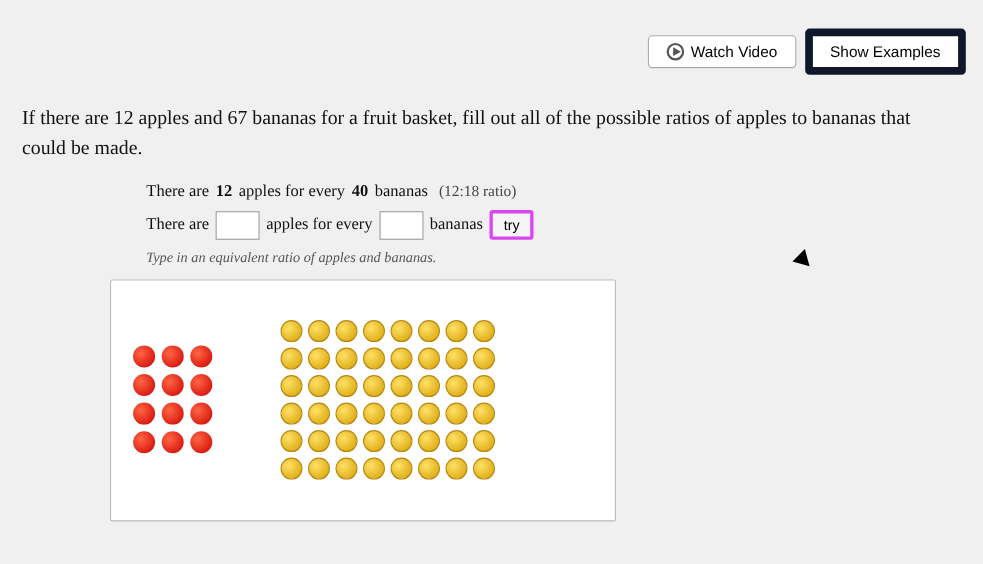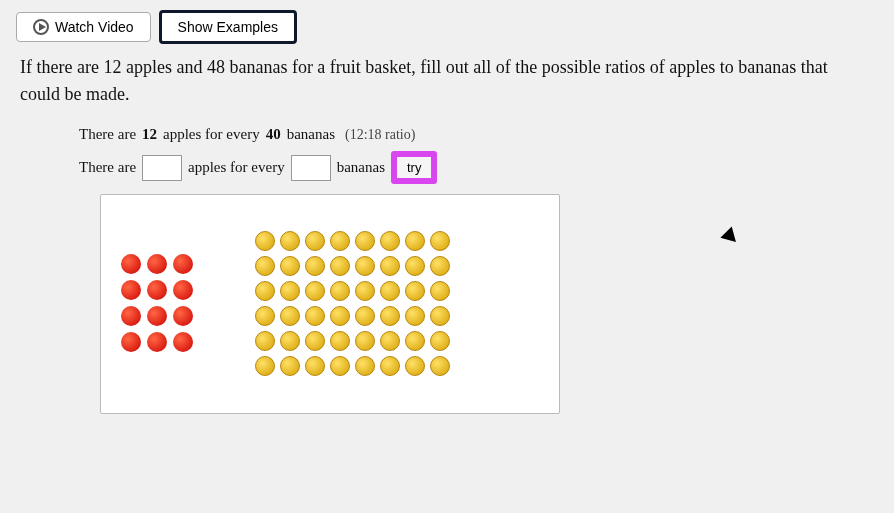--- a/index.html
+++ b/index.html
@@ -7,23 +7,23 @@
       background: #f0f0f0;
       font-family: Georgia, serif;
       width: 894px;
       min-height: 513px;
       position: relative;
       overflow: hidden;
     }
 
     .top-bar {
       display: flex;
-      justify-content: flex-start;
-      align-items: center;
-      padding: 10px 16px;
+      justify-content: flex-end;
+      align-items: center;
+      padding: 26px 16px;
       gap: 8px;
     }
 
     .watch-video-btn {
       display: flex;
       align-items: center;
       gap: 6px;
       border: 1px solid #aaa;
       background: white;
       padding: 6px 16px;
@@ -46,21 +46,21 @@
     .play-triangle {
       width: 0;
       height: 0;
       border-top: 4px solid transparent;
       border-bottom: 4px solid transparent;
       border-left: 7px solid #555;
       margin-left: 2px;
     }
 
     .show-examples-btn {
-      border: 3px solid #0f172a;
+      border: 7px solid #0f172a;
       background: white;
       padding: 6px 16px;
       border-radius: 4px;
       font-size: 14px;
       cursor: pointer;
       font-family: Arial, sans-serif;
     }
 
     .main-content {
       padding: 0 30px 20px 20px;
@@ -68,21 +68,21 @@
 
     .problem-text {
       font-size: 18px;
       line-height: 1.5;
       color: #111;
       margin-bottom: 18px;
       max-width: 820px;
     }
 
     .ratio-section {
-      margin-left: 59px;
+      margin-left: 113px;
       margin-bottom: 10px;
     }
 
     .ratio-row {
       display: flex;
       align-items: center;
       gap: 6px;
       font-size: 15px;
       margin-bottom: 8px;
       color: #111;
@@ -105,21 +105,21 @@
     .input-box {
       width: 40px;
       height: 26px;
       border: 1px solid #999;
       background: white;
       font-size: 14px;
       text-align: center;
     }
 
     .try-btn {
-      border: 6px solid #d946ef;
+      border: 3px solid #d946ef;
       background: #f5f5f5;
       padding: 3px 10px;
       font-size: 13px;
       cursor: pointer;
       border-radius: 3px;
       font-family: Arial, sans-serif;
     }
 
     .equivalent-hint {
       font-size: 13px;
@@ -193,21 +193,21 @@
       <span class="play-triangle"></span>
     </span>
     <span>Watch Video</span>
   </button>
   <button class="show-examples-btn">
     <span>Show Examples</span>
   </button>
 </div>
 
 <div class="main-content">
-  <p class="problem-text">If there are 12 apples and 48 bananas for a fruit basket, fill out all of the possible ratios of apples to bananas that could be made.</p>
+  <p class="problem-text">If there are 12 apples and 67 bananas for a fruit basket, fill out all of the possible ratios of apples to bananas that could be made.</p>
 
   <div class="ratio-section">
     <div class="ratio-row">
       <span class="ratio-row-label">There are</span>
       <span class="ratio-value">12</span>
       <span class="ratio-row-label">apples for every</span>
       <span class="ratio-value">40</span>
       <span class="ratio-row-label">bananas</span>
       <span class="ratio-badge">(12:18 ratio)</span>
     </div>
@@ -216,20 +216,21 @@
       <span class="ratio-row-label">There are</span>
       <input class="input-box" type="text" style="">
       <span class="ratio-row-label">apples for every</span>
       <input class="input-box" type="text" style="">
       <span class="ratio-row-label">bananas</span>
       <button class="try-btn">
         <span>try</span>
       </button>
     </div>
 
+    <p class="equivalent-hint">Type in an equivalent ratio of apples and bananas.</p>
   </div>
 
   <div class="visual-box">
     <div class="apple-grid" id="apple-grid">
         <div class="apple-dot"></div>
         <div class="apple-dot"></div>
         <div class="apple-dot"></div>
         <div class="apple-dot"></div>
         <div class="apple-dot"></div>
         <div class="apple-dot"></div>

